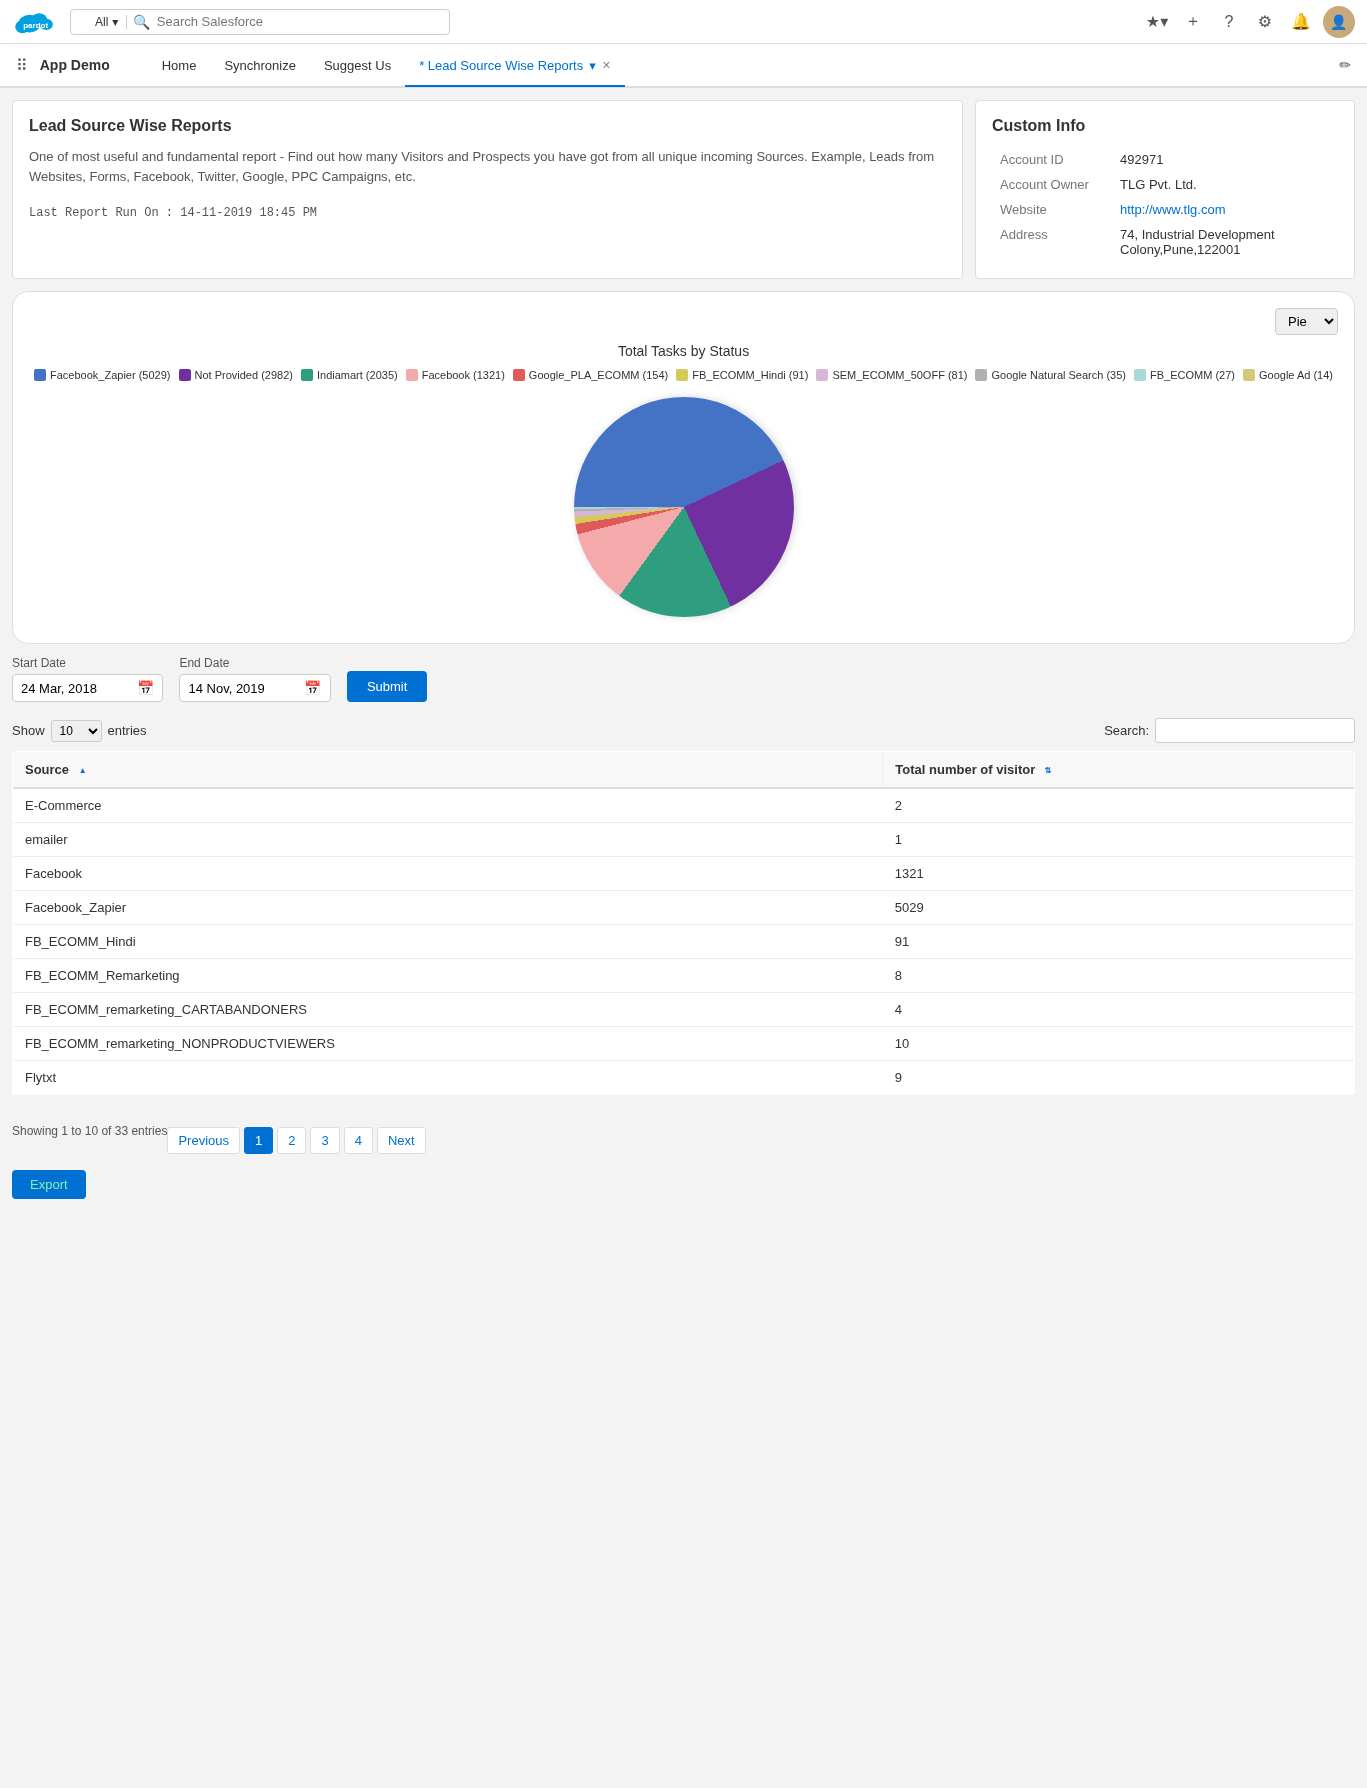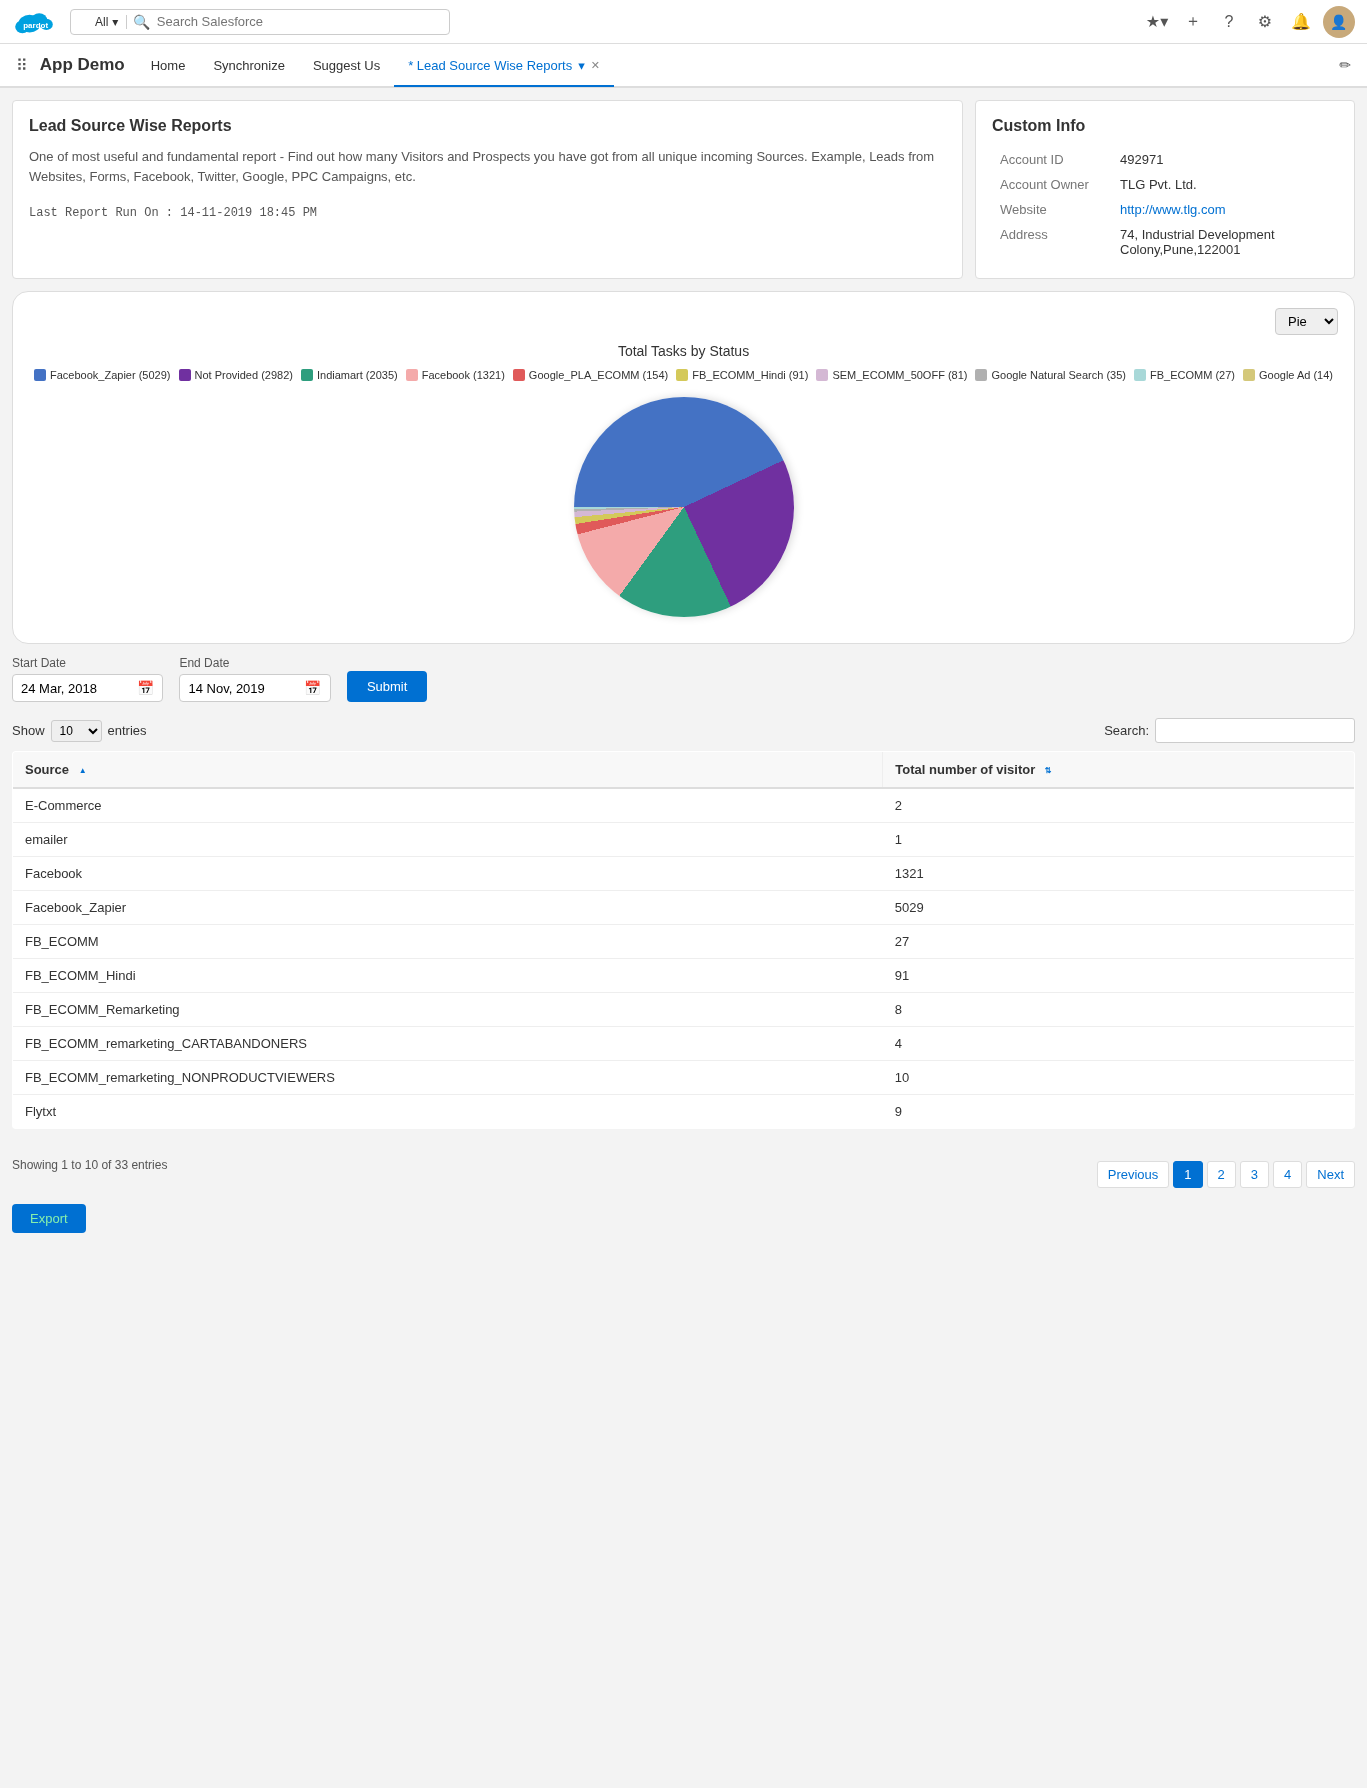--- a/index.html
+++ b/index.html
@@ -10,21 +10,21 @@
     .search-area { display: flex; align-items: center; border: 1px solid #ccc; border-radius: 4px; padding: 4px 24px; gap: 6px; flex: 1; max-width: 380px; background: #fff; }
     .search-all { display: flex; align-items: center; gap: 4px; font-size: 12px; color: #333; border-right: 1px solid #ccc; padding-right: 8px; cursor: pointer; }
     .search-input { border: none; outline: none; font-size: 13px; width: 100%; }
     .top-icons { display: flex; align-items: center; gap: 8px; margin-left: auto; }
     .top-icon-btn { width: 28px; height: 28px; display: flex; align-items: center; justify-content: center; cursor: pointer; font-size: 16px; color: #555; }
     .avatar { width: 32px; height: 32px; border-radius: 50%; background: #c8a97a; display: flex; align-items: center; justify-content: center; font-size: 14px; color: #fff; cursor: pointer; overflow: hidden; }
 
     
     .nav-bar { background: #fff; border-bottom: 2px solid #ddd; display: flex; align-items: center; padding: 0 16px; height: 44px; }
     .grid-icon { margin-right: 12px; color: #555; font-size: 16px; cursor: pointer; }
-    .app-name { font-size: 17px; font-weight: bold; color: #333; margin-right: 12px; }
+    .app-name { font-size: 14px; font-weight: bold; color: #333; margin-right: 38px; }
     .nav-items { display: flex; align-items: center; gap: 0; height: 100%; }
     .nav-item { padding: 0 14px; height: 100%; display: flex; align-items: center; cursor: pointer; font-size: 13px; color: #333; border-bottom: 2px solid transparent; margin-bottom: -2px; }
     .nav-item.active { color: #0070d2; border-bottom: 2px solid #0070d2; }
     .nav-item-tab { display: flex; align-items: center; gap: 6px; }
     .nav-pencil { margin-left: auto; cursor: pointer; color: #555; font-size: 14px; }
 
     
     .content-area { padding: 12px; }
 
     
@@ -70,21 +70,21 @@
 
     .data-table { width: 100%; border-collapse: collapse; background: #fff; border: 1px solid #ddd; border-radius: 4px; overflow: hidden; }
     .data-table th { background: #f8f8f8; padding: 10px 12px; text-align: left; font-size: 13px; font-weight: 600; color: #333; border-bottom: 2px solid #ddd; border-right: 1px solid #eee; }
     .data-table th:last-child { border-right: none; }
     .data-table td { padding: 9px 12px; font-size: 13px; color: #333; border-bottom: 1px solid #eee; }
     .data-table tr:last-child td { border-bottom: none; }
     .sort-icon { display: inline-flex; flex-direction: column; margin-left: 6px; vertical-align: middle; }
     .sort-icon span { font-size: 8px; line-height: 1; color: #0070d2; }
 
     
-    .pagination-row { display: flex; align-items: center; justify-content: space-between; padding: 12px 0 8px 0; }
+    .pagination-row { display: flex; align-items: center; padding: 12px 0 8px 0; }
     .showing-text { font-size: 12px; color: #555; }
     .pagination { display: flex; align-items: center; gap: 4px; }
     .page-btn { border: 1px solid #ddd; background: #fff; color: #0070d2; padding: 5px 10px; border-radius: 3px; cursor: pointer; font-size: 13px; margin-top: 20px; }
     .page-btn.active { background: #0070d2; color: #fff; border-color: #0070d2; }
 
     .export-btn { background: #0070d2; color: #86efac; border: none; border-radius: 4px; padding: 7px 18px; font-size: 13px; cursor: pointer; margin-top: 8px; }
 
     
     .sf-logo { display: flex; align-items: center; gap: 4px; }
   </style>
@@ -303,24 +303,20 @@
         </tr>
         <tr class="table-row">
           <td>Facebook</td>
           <td>1321</td>
         </tr>
         <tr class="table-row">
           <td>Facebook_Zapier</td>
           <td>5029</td>
         </tr>
         <tr class="table-row">
-          <td>FB_ECOMM</td>
-          <td>27</td>
-        </tr>
-        <tr class="table-row">
           <td>FB_ECOMM_Hindi</td>
           <td>91</td>
         </tr>
         <tr class="table-row">
           <td>FB_ECOMM_Remarketing</td>
           <td>8</td>
         </tr>
         <tr class="table-row">
           <td>FB_ECOMM_remarketing_CARTABANDONERS</td>
           <td>4</td>

